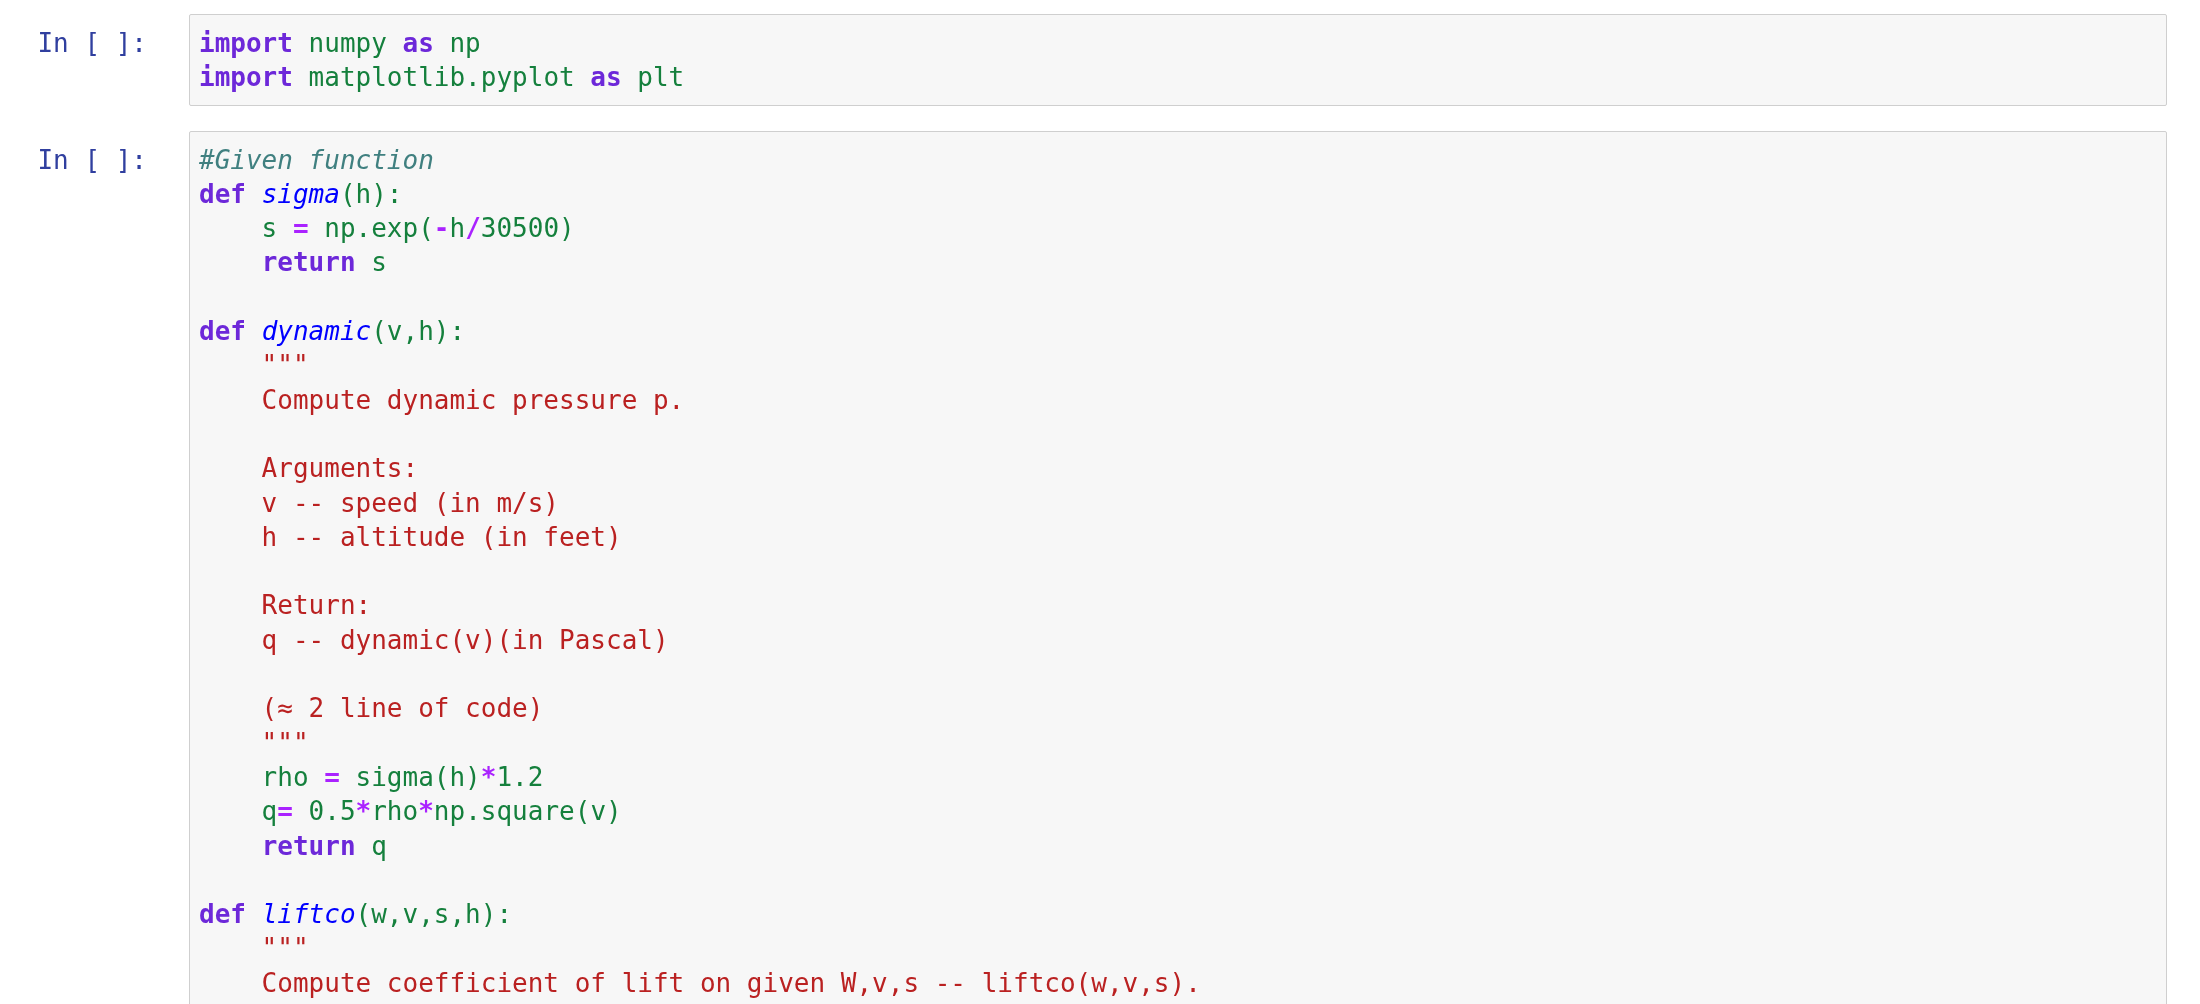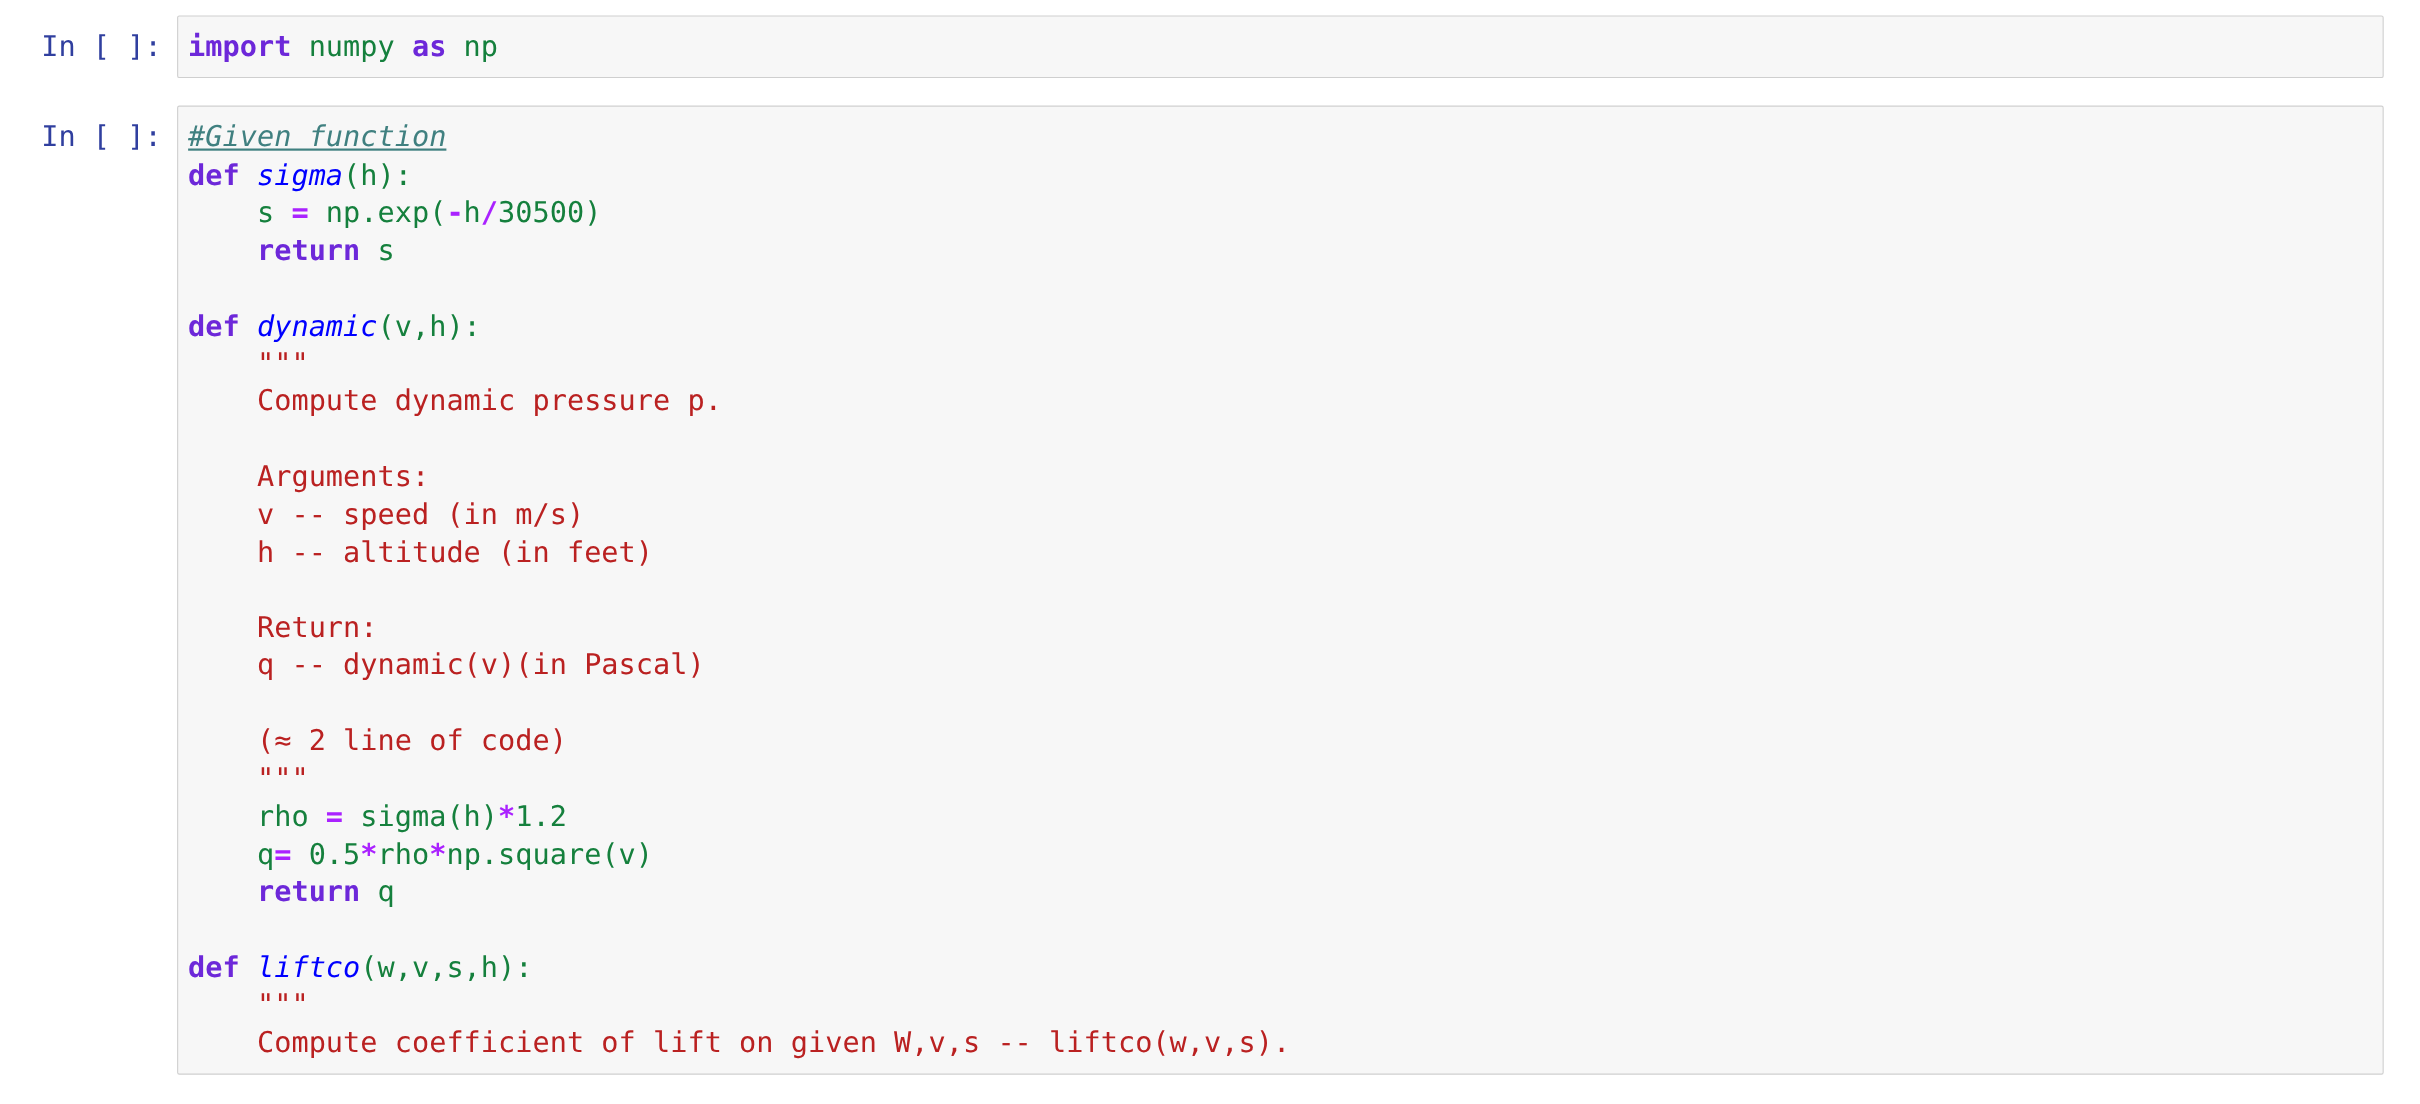--- a/index.html
+++ b/index.html
@@ -11,20 +11,21 @@
     overflow: hidden;
   }
   .notebook {
     padding-top: 14px;
     font-family: "DejaVu Sans Mono", monospace;
   }
   .cell {
     display: flex;
     align-items: flex-start;
     margin-bottom: 25px;
+    gap: 28px;
   }
   .prompt {
     width: 147px;
     flex: 0 0 147px;
     text-align: right;
     color: #303F9F;
     font-size: 26px;
     line-height: 34.3px;
     padding-top: 12px;
     white-space: pre;
@@ -43,35 +44,35 @@
     margin: 0;
     font-family: "DejaVu Sans Mono", monospace;
     font-size: 26px;
     line-height: 34.3px;
     white-space: pre;
     color: #000000;
   }
   .line { min-height: 34.3px; }
   .tk-kw  { color: #6d28d9; font-weight: bold; }
   .tk-fn  { color: #0000FF; font-style: italic; }
-  .tk-co  { color: #408080; font-style: italic; text-decoration: underline; }
+  .tk-co  { color: #408080; font-style: italic; }
   .tk-str { color: #BA2121; }
   .tk-op  { color: #AA22FF; font-weight: bold; }
   .tk-num { color: #15803d; }
   .tk-txt { color: #15803d; }
 </style>
 </head>
 <body>
 
 <div class="notebook">
 
   <div class="cell">
     <div class="prompt">In [ ]:</div>
     <div class="input-area">
-      <pre class="code"><div class="line"><span class="tk-kw">import</span><span class="tk-txt"> numpy </span><span class="tk-kw">as</span><span class="tk-txt"> np</span></div></pre>
+      <pre class="code"><div class="line"><span class="tk-kw">import</span><span class="tk-txt"> numpy </span><span class="tk-kw">as</span><span class="tk-txt"> np</span></div><div class="line"><span class="tk-kw">import</span><span class="tk-txt"> matplotlib.pyplot </span><span class="tk-kw">as</span><span class="tk-txt"> plt</span></div></pre>
     </div>
   </div>
 
   <div class="cell">
     <div class="prompt">In [ ]:</div>
     <div class="input-area">
       <pre class="code"><div class="line"><span class="tk-co">#Given function</span></div><div class="line"><span class="tk-kw">def</span><span class="tk-txt"> </span><span class="tk-fn">sigma</span><span class="tk-txt">(h):</span></div><div class="line"><span class="tk-txt">    s </span><span class="tk-op">=</span><span class="tk-txt"> np.exp(</span><span class="tk-op">-</span><span class="tk-txt">h</span><span class="tk-op">/</span><span class="tk-num">30500</span><span class="tk-txt">)</span></div><div class="line"><span class="tk-txt">    </span><span class="tk-kw">return</span><span class="tk-txt"> s</span></div><div class="line">&nbsp;</div><div class="line"><span class="tk-kw">def</span><span class="tk-txt"> </span><span class="tk-fn">dynamic</span><span class="tk-txt">(v,h):</span></div><div class="line"><span class="tk-str">    """</span></div><div class="line"><span class="tk-str">    Compute dynamic pressure p.</span></div><div class="line">&nbsp;</div><div class="line"><span class="tk-str">    Arguments:</span></div><div class="line"><span class="tk-str">    v -- speed (in m/s)</span></div><div class="line"><span class="tk-str">    h -- altitude (in feet)</span></div><div class="line">&nbsp;</div><div class="line"><span class="tk-str">    Return:</span></div><div class="line"><span class="tk-str">    q -- dynamic(v)(in Pascal)</span></div><div class="line">&nbsp;</div><div class="line"><span class="tk-str">    (≈ 2 line of code)</span></div><div class="line"><span class="tk-str">    """</span></div><div class="line"><span class="tk-txt">    rho </span><span class="tk-op">=</span><span class="tk-txt"> sigma(h)</span><span class="tk-op">*</span><span class="tk-num">1.2</span></div><div class="line"><span class="tk-txt">    q</span><span class="tk-op">=</span><span class="tk-txt"> </span><span class="tk-num">0.5</span><span class="tk-op">*</span><span class="tk-txt">rho</span><span class="tk-op">*</span><span class="tk-txt">np.square(v)</span></div><div class="line"><span class="tk-txt">    </span><span class="tk-kw">return</span><span class="tk-txt"> q</span></div><div class="line">&nbsp;</div><div class="line"><span class="tk-kw">def</span><span class="tk-txt"> </span><span class="tk-fn">liftco</span><span class="tk-txt">(w,v,s,h):</span></div><div class="line"><span class="tk-str">    """</span></div><div class="line"><span class="tk-str">    Compute coefficient of lift on given W,v,s -- liftco(w,v,s).</span></div></pre>
     </div>
   </div>
 

